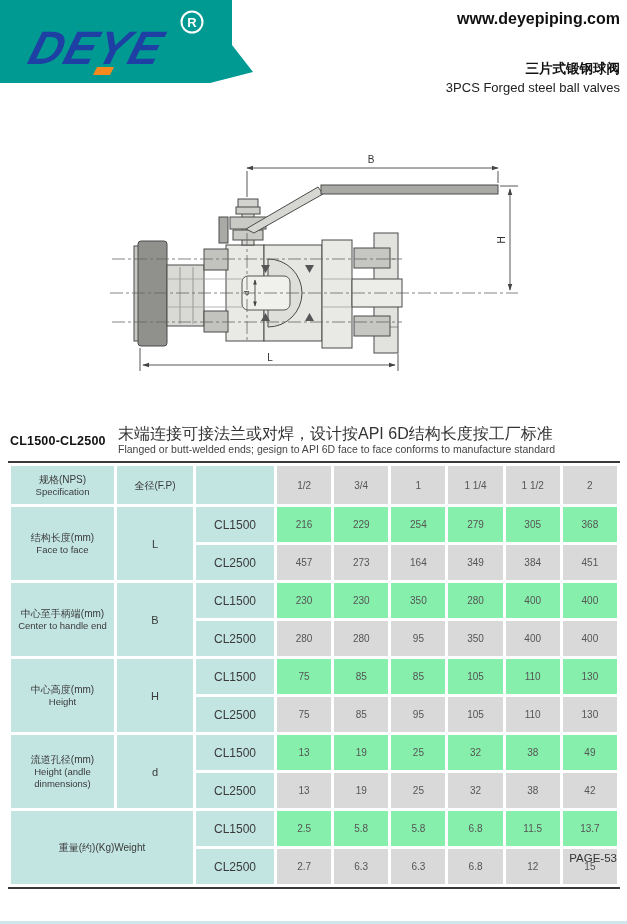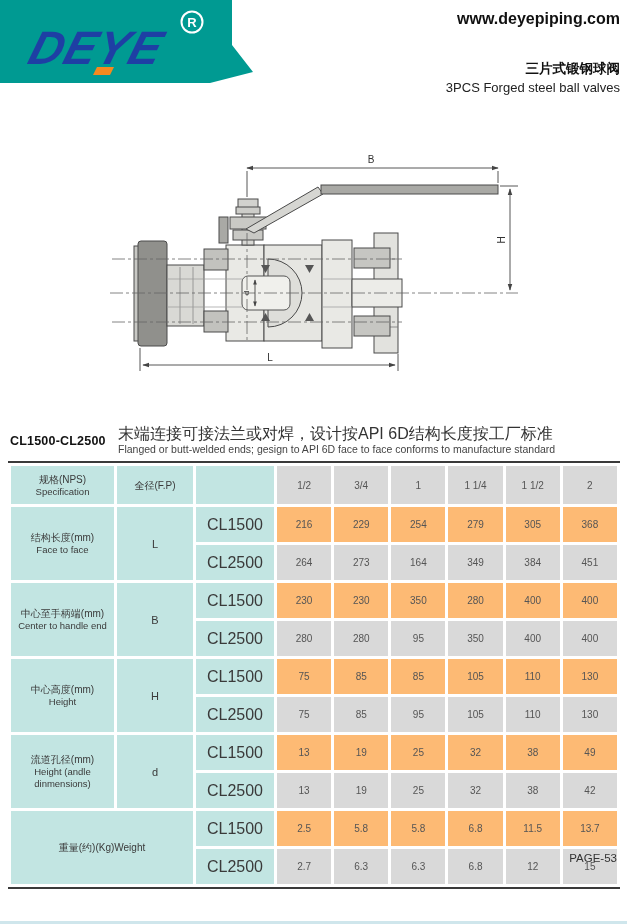--- a/index.html
+++ b/index.html
@@ -22,28 +22,28 @@
   .note-en { font-size:10.5px; color:#444; }
   
   .tablewrap {
     position:absolute; left:8px; top:461px; width:612px;
     border-top:2.5px solid #3a3a3a; border-bottom:2.5px solid #3a3a3a; background:#fff;
   }
   table.spec { border-collapse:separate; border-spacing:3px; width:100%; table-layout:fixed; }
   td { text-align:center; vertical-align:middle; overflow:hidden; }
   .teal { background:#c2e5e2; }
   .gray { background:#d9d9d9;margin-left:6px; }
-  .white{ background:#fdba74; }
+  .white{ background:#86efac; }
   .hrow td { height:38px; }
   .drow td { height:35px; }
   .zh { font-size:10px; color:#3a3a3a; line-height:13px; }
   .en { font-size:9.5px; color:#3a3a3a; line-height:12px; }
   .sizehead { font-size:10px; color:#555; }
   .sym { font-size:11px; color:#3a3a3a; }
-  .cl  { font-size:16px; color:#3a3a3a; }
+  .cl  { font-size:12px; color:#3a3a3a; }
   .num { font-size:10px; color:#555; }
   .wlabel { font-size:10px; color:#3a3a3a;margin-top:31px; }
   
   .page-number { position:absolute; right:10px; top:852px; font-size:11.5px; color:#333; }
   .bottom-strip { position:absolute; left:0; bottom:0; width:100%; height:3px; background:#cfe6ec; }
 </style>
 </head>
 <body>
 
 <div class="page">
@@ -182,21 +182,21 @@
         <td class="teal cl">CL1500</td>
         <td class="white num">216</td>
         <td class="white num">229</td>
         <td class="white num">254</td>
         <td class="white num">279</td>
         <td class="white num">305</td>
         <td class="white num">368</td>
       </tr>
       <tr class="drow">
         <td class="teal cl">CL2500</td>
-        <td class="gray num">264</td>
+        <td class="gray num">457</td>
         <td class="gray num">273</td>
         <td class="gray num">164</td>
         <td class="gray num">349</td>
         <td class="gray num">384</td>
         <td class="gray num">451</td>
       </tr>
 
       <tr class="drow">
         <td class="teal" rowspan="2">
           <div class="zh">中心至手柄端(mm)</div>

